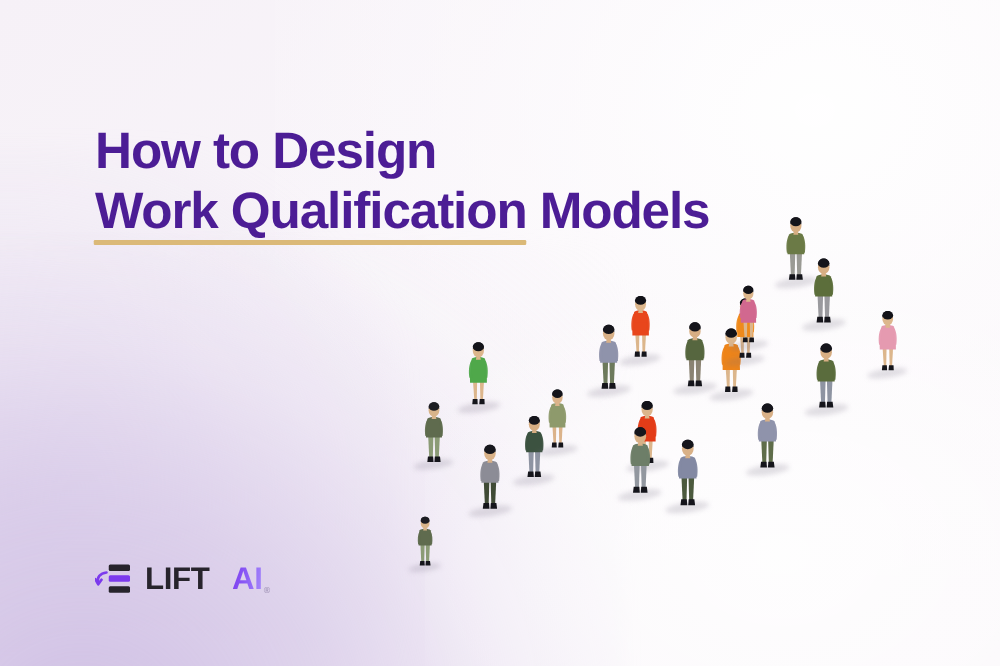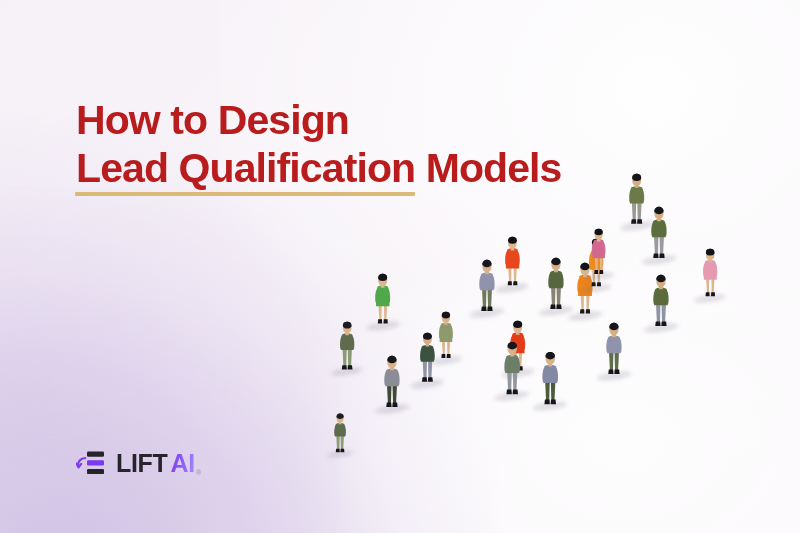--- a/index.html
+++ b/index.html
@@ -77,21 +77,21 @@
     left: 76px;
     top: 96px;
     width: 640px;
     z-index: 30;
   }
   .hl-line {
     font-size: 41px;
     line-height: 48px;
     font-weight: 700;
     letter-spacing: -0.9px;
-    color: #b91c1c;
+    color: #4c1d95;
     white-space: nowrap;
   }
   .hl-underlined {
     position: relative;
     display: inline-block;
   }
   .hl-underlined::after {
     content: "";
     position: absolute;
     left: -1px;
@@ -120,21 +120,21 @@
     display: flex;
     align-items: flex-end;
     line-height: 1;
   }
   .logo-lift { color: #27242c; }
   .logo-ai {
     background: linear-gradient(100deg, #7c3aed 0%, #8b5cf6 45%, #a78bfa 100%);
     -webkit-background-clip: text;
     background-clip: text;
     color: transparent;
-    margin-left: 3px;
+    margin-left: 18px;
   }
   .logo-tm {
     font-size: 7px;
     color: #a89bbd;
     font-weight: 600;
     margin-left: 1px;
     margin-top: 1px;
   }
 
   
@@ -488,21 +488,21 @@
           <ellipse cx="13" cy="9.6" rx="5.0" ry="5.9" fill="#d8b48a"></ellipse>
           <path d="M8.1 8.4 C8.1 3.4, 11.0 2.0, 13.0 2.0 C15.2 2.0, 18.0 3.4, 17.9 8.6 C17.0 5.6, 15.0 4.6, 13.0 4.6 C11.0 4.6, 9.2 5.7, 8.1 8.4 Z" fill="#1c1c22"></path>
           <ellipse cx="13" cy="6.0" rx="5.0" ry="4.0" fill="#1c1c22"></ellipse>
           <path d="M11.4 14.2 L14.6 14.2 L15.2 17.6 L10.8 17.6 Z" fill="#d8b48a"></path>
         </svg>
       </div>
     </div>
 
   <div class="headline">
     <div class="hl-line">How to Design</div>
-    <div class="hl-line"><span class="hl-underlined">Lead Qualification</span><span> Models</span></div>
+    <div class="hl-line"><span class="hl-underlined">Work Qualification</span><span> Models</span></div>
   </div>
 
   <div class="logo">
     <span class="logo-mark">
       <svg viewBox="0 0 31 26" width="31" height="26" aria-hidden="true">
         <rect x="11" y="1.5" width="17" height="5.2" rx="1.2" fill="#27242c"></rect>
         <rect x="11" y="10.2" width="17" height="5.2" rx="1.2" fill="#7c3aed"></rect>
         <rect x="11" y="18.9" width="17" height="5.2" rx="1.2" fill="#27242c"></rect>
         <path d="M9.2 8.0 C4.0 8.6, 1.4 12.0, 2.4 16.2" fill="none" stroke="#7c3aed" stroke-width="2.1" stroke-linecap="round"></path>
         <path d="M0.3 13.4 L2.6 17.4 L5.2 13.8" fill="none" stroke="#7c3aed" stroke-width="2.1" stroke-linecap="round" stroke-linejoin="round"></path>

